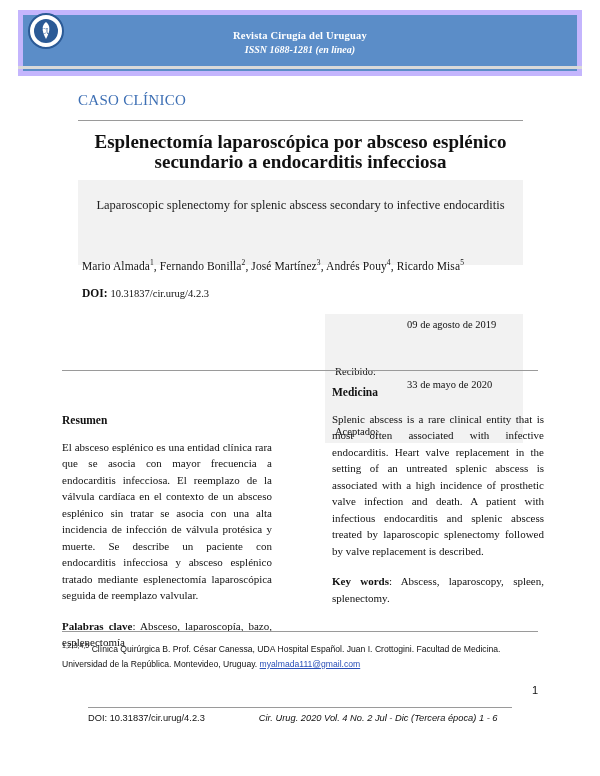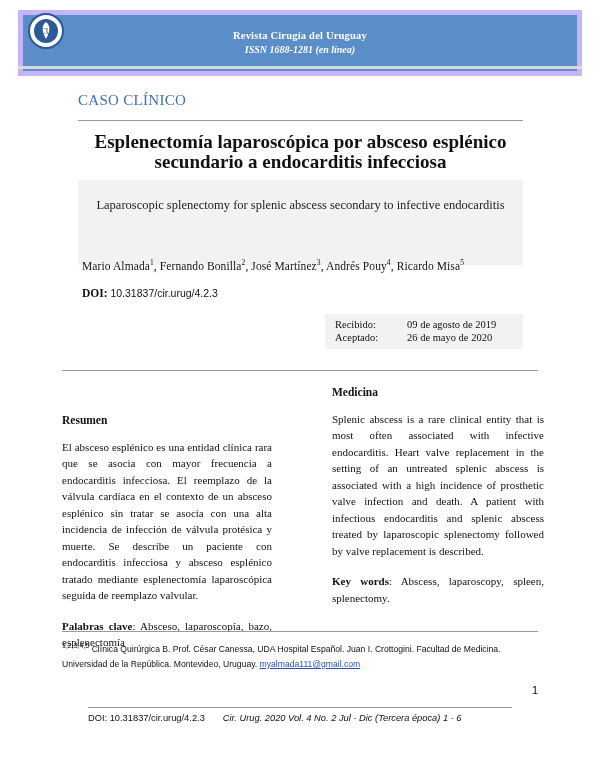--- a/index.html
+++ b/index.html
@@ -142,38 +142,38 @@
   .authors sup { font-size: 7.5px; vertical-align: super; }
 
   .doi-line {
     position: absolute;
     left: 82px;
     top: 287px;
     font-size: 11.5px;
     color: #111;
   }
   .doi-line .lbl { font-weight: bold; }
-  .doi-line .val { font-family: Liberation Sans, sans-serif; font-size: 10.5px; }
+  .doi-line .val { font-family: Liberation Serif, serif; font-size: 10.5px; }
 
   
   .dates {
     position: absolute;
     left: 325px;
     top: 314px;
     width: 198px;
     background: #f2f2f2;
     padding: 4px 0 5px 0;
     font-size: 10.5px;
     color: #111;
   }
   .dates .row {
     display: flex;
     padding: 1px 0;
   }
-  .dates .k { width: 72px; text-align: left; padding-left: 10px; }
+  .dates .k { width: 72px; text-align: left; padding-left: 10px; margin-top: 47px; }
   .dates .v { flex: 1; }
 
   .rule-abs-top { left: 62px; top: 370px; width: 476px; }
 
   
   .col {
     position: absolute;
     top: 384px;
     font-size: 11px;
     line-height: 16.5px;
@@ -219,21 +219,21 @@
     position: absolute;
     left: 88px;
     top: 713px;
     width: 424px;
     font-size: 9.3px;
     color: #111;
     font-family: "Liberation Sans", sans-serif;
     display: flex;
     gap: 18px;
   }
-  .footer .right { font-style: italic; }
+  .footer .right { font-style: italic; margin-left: 36px; }
 </style>
 </head>
 <body>
 
 <div class="page">
 
   <div class="header">
     <div class="header-inner">
       <div class="journal-title">Revista Cirugía del Uruguay</div>
       <div class="journal-issn">ISSN 1688-1281 (en línea)</div>
@@ -264,21 +264,21 @@
     <span class="val">10.31837/cir.urug/4.2.3</span>
   </div>
 
   <div class="dates">
     <div class="row">
       <div class="k">Recibido:</div>
       <div class="v">09 de agosto de 2019</div>
     </div>
     <div class="row">
       <div class="k">Aceptado:</div>
-      <div class="v">26 de mayo de 2020</div>
+      <div class="v">33 de mayo de 2020</div>
     </div>
   </div>
 
   <div class="rule rule-abs-top"></div>
 
   <div class="col col-left">
     <h3>Resumen</h3>
     <p>El absceso esplénico es una entidad clínica rara que se asocia con mayor frecuencia a endocarditis infecciosa. El reemplazo de la válvula cardíaca en el contexto de un absceso esplénico sin tratar se asocia con una alta incidencia de infección de válvula protésica y muerte. Se describe un paciente con endocarditis infecciosa y absceso esplénico tratado mediante esplenectomía laparoscópica seguida de reemplazo valvular.</p>
     <div class="kw">
       <span class="lbl">Palabras clave</span><span>: Absceso, laparoscopía, bazo, esplenectomía</span>

